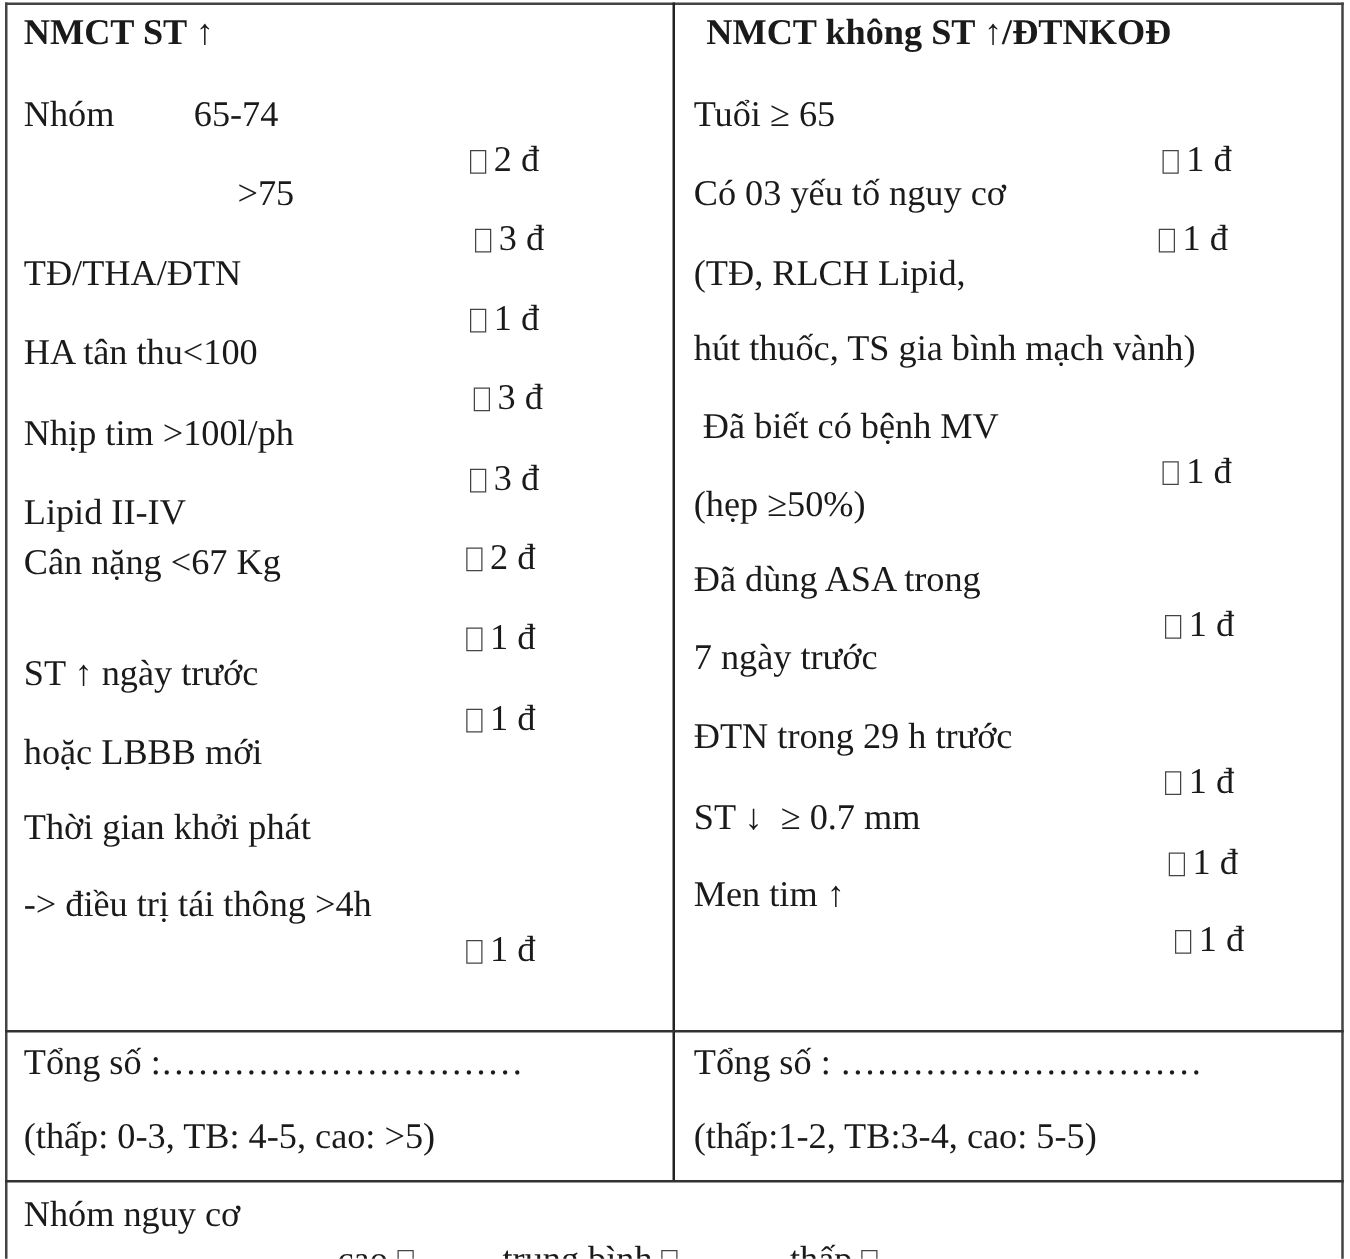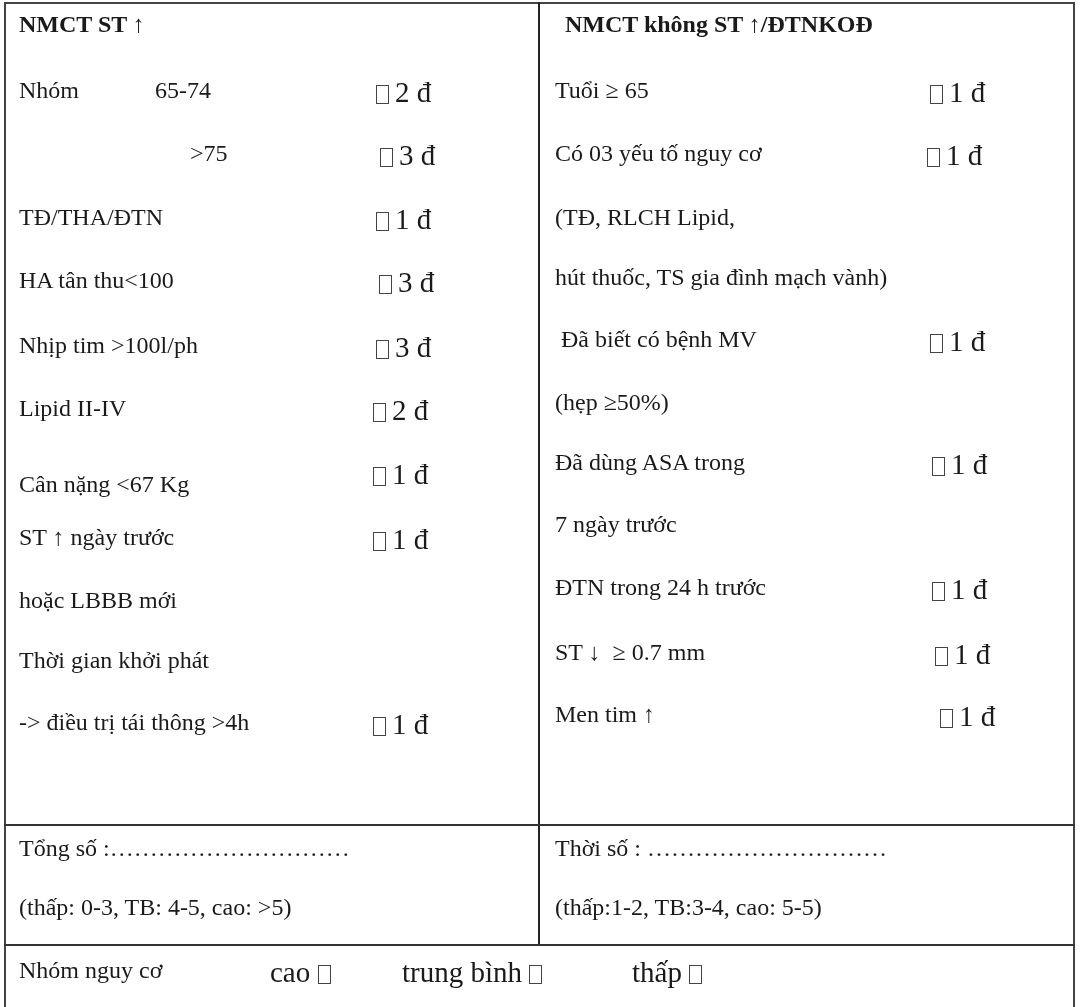--- a/index.html
+++ b/index.html
@@ -2,24 +2,24 @@
 <html><head>
 <meta charset="utf-8">
 <style>
   html, body { margin: 0; padding: 0; background: #ffffff; }
   body { width: 1080px; height: 1007px; position: relative; overflow: hidden;
          font-family: "Liberation Serif", "DejaVu Serif", serif; color: #1a1a1a; }
   .frame { position: absolute; left: 4px; top: 2px; width: 1071px; height: 1010px;
            border-left: 2px solid #444; border-top: 2px solid #444; border-right: 2px solid #444; box-sizing: border-box; }
   .vdiv { position: absolute; left: 538px; top: 2px; width: 2px; height: 943px; background: #222; }
   .hline { position: absolute; left: 4px; width: 1071px; height: 2px; background: #333; }
-  .txt { position: absolute; font-size: 24px; white-space: nowrap; line-height: 1; }
+  .txt { position: absolute; font-size: 29px; white-space: nowrap; line-height: 1; }
   .bold { font-weight: bold; }
   .box { display: inline-block; width: 13px; height: 19px; border: 1.5px solid #444; vertical-align: -2px; margin-right: 6px; box-sizing: border-box; }
-  .pts { position: absolute; font-size: 29px; white-space: nowrap; line-height: 1; }
+  .pts { position: absolute; font-size: 29px; white-space: nowrap; line-height: 1; margin-top: 36px; }
 </style>
 </head>
 <body>
 
 <div class="frame"></div>
 <div class="vdiv"></div>
 <div class="hline" style="top:824px"></div>
 <div class="hline" style="top:944px"></div>
 
 <div class="txt bold" style="left:19px;top:12px">NMCT ST ↑</div>
@@ -36,21 +36,21 @@
 
 <div class="txt" style="left:19px;top:268px">HA tân thu&lt;100</div>
 <div class="pts" style="left:379px;top:268px"><span class="box"></span><span>3 đ</span></div>
 
 <div class="txt" style="left:19px;top:333px">Nhịp tim &gt;100l/ph</div>
 <div class="pts" style="left:376px;top:333px"><span class="box"></span><span>3 đ</span></div>
 
 <div class="txt" style="left:19px;top:396px">Lipid II-IV</div>
 <div class="pts" style="left:373px;top:396px"><span class="box"></span><span>2 đ</span></div>
 
-<div class="txt" style="left:19px;top:472px">Cân nặng &lt;67 Kg</div>
+<div class="txt" style="left:19px;top:436px">Cân nặng &lt;67 Kg</div>
 <div class="pts" style="left:373px;top:460px"><span class="box"></span><span>1 đ</span></div>
 
 <div class="txt" style="left:19px;top:525px">ST ↑ ngày trước</div>
 <div class="pts" style="left:373px;top:525px"><span class="box"></span><span>1 đ</span></div>
 
 <div class="txt" style="left:19px;top:588px">hoặc LBBB mới</div>
 <div class="txt" style="left:19px;top:648px">Thời gian khởi phát</div>
 
 <div class="txt" style="left:19px;top:710px">-&gt; điều trị tái thông &gt;4h</div>
 <div class="pts" style="left:373px;top:710px"><span class="box"></span><span>1 đ</span></div>
@@ -60,40 +60,40 @@
 
 <div class="txt bold" style="left:565px;top:12px">NMCT không ST ↑/ĐTNKOĐ</div>
 
 <div class="txt" style="left:555px;top:78px">Tuổi ≥ 65</div>
 <div class="pts" style="left:930px;top:78px"><span class="box"></span><span>1 đ</span></div>
 
 <div class="txt" style="left:555px;top:141px">Có 03 yếu tố nguy cơ</div>
 <div class="pts" style="left:927px;top:141px"><span class="box"></span><span>1 đ</span></div>
 
 <div class="txt" style="left:555px;top:205px">(TĐ, RLCH Lipid,</div>
-<div class="txt" style="left:555px;top:265px">hút thuốc, TS gia đình mạch vành)</div>
+<div class="txt" style="left:555px;top:265px">hút thuốc, TS gia bình mạch vành)</div>
 
 <div class="txt" style="left:555px;top:327px;white-space:pre"> Đã biết có bệnh MV</div>
 <div class="pts" style="left:930px;top:327px"><span class="box"></span><span>1 đ</span></div>
 
 <div class="txt" style="left:555px;top:390px">(hẹp ≥50%)</div>
 
 <div class="txt" style="left:555px;top:450px">Đã dùng ASA trong</div>
 <div class="pts" style="left:932px;top:450px"><span class="box"></span><span>1 đ</span></div>
 
 <div class="txt" style="left:555px;top:512px">7 ngày trước</div>
 
-<div class="txt" style="left:555px;top:575px">ĐTN trong 24 h trước</div>
+<div class="txt" style="left:555px;top:575px">ĐTN trong 29 h trước</div>
 <div class="pts" style="left:932px;top:575px"><span class="box"></span><span>1 đ</span></div>
 
 <div class="txt" style="left:555px;top:640px;white-space:pre">ST ↓  ≥ 0.7 mm</div>
 <div class="pts" style="left:935px;top:640px"><span class="box"></span><span>1 đ</span></div>
 
 <div class="txt" style="left:555px;top:702px">Men tim ↑</div>
 <div class="pts" style="left:940px;top:702px"><span class="box"></span><span>1 đ</span></div>
 
-<div class="txt" style="left:555px;top:836px">Thời số : …………………………</div>
+<div class="txt" style="left:555px;top:836px">Tổng số : …………………………</div>
 <div class="txt" style="left:555px;top:895px">(thấp:1-2, TB:3-4, cao: 5-5)</div>
 
 <div class="txt" style="left:19px;top:958px">Nhóm nguy cơ</div>
 <div class="pts" style="left:270px;top:958px"><span>cao</span> <span class="box"></span></div>
 <div class="pts" style="left:402px;top:958px"><span>trung bình</span> <span class="box"></span></div>
 <div class="pts" style="left:632px;top:958px"><span>thấp</span> <span class="box"></span></div>
 
 </body></html>

